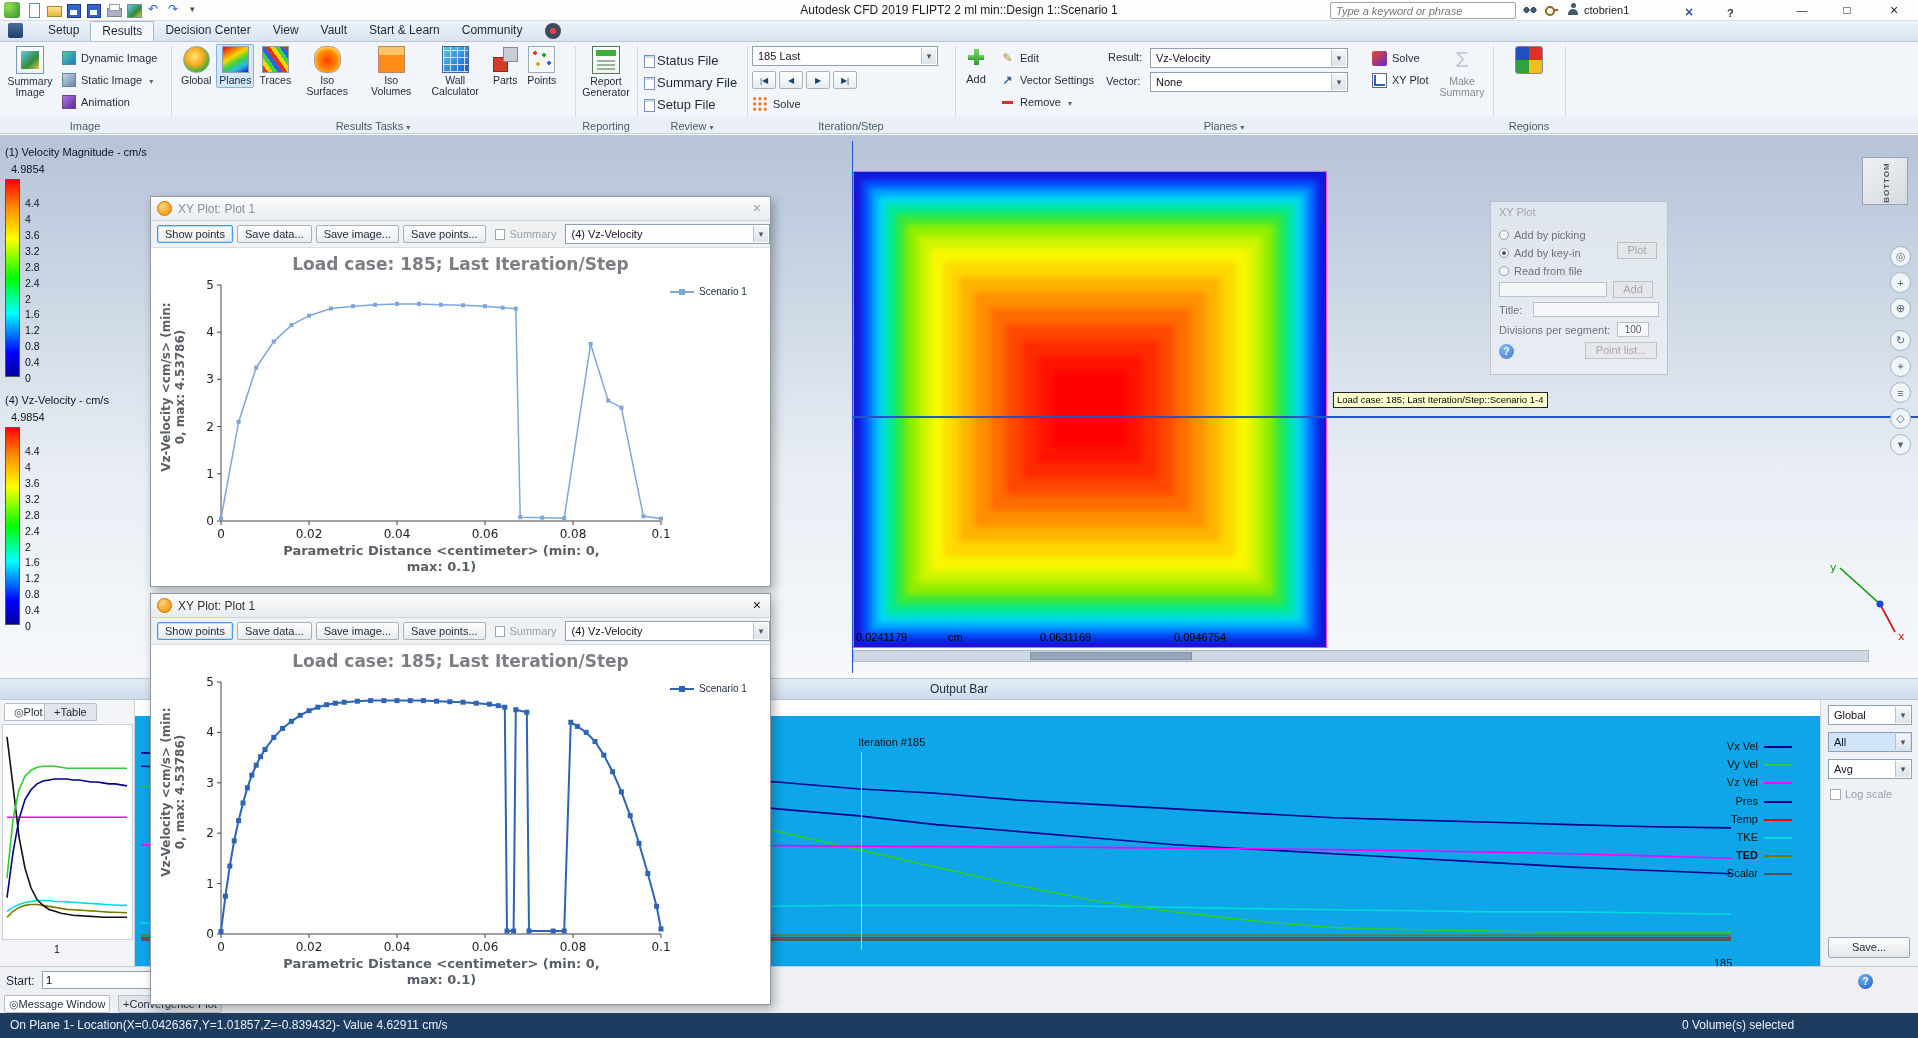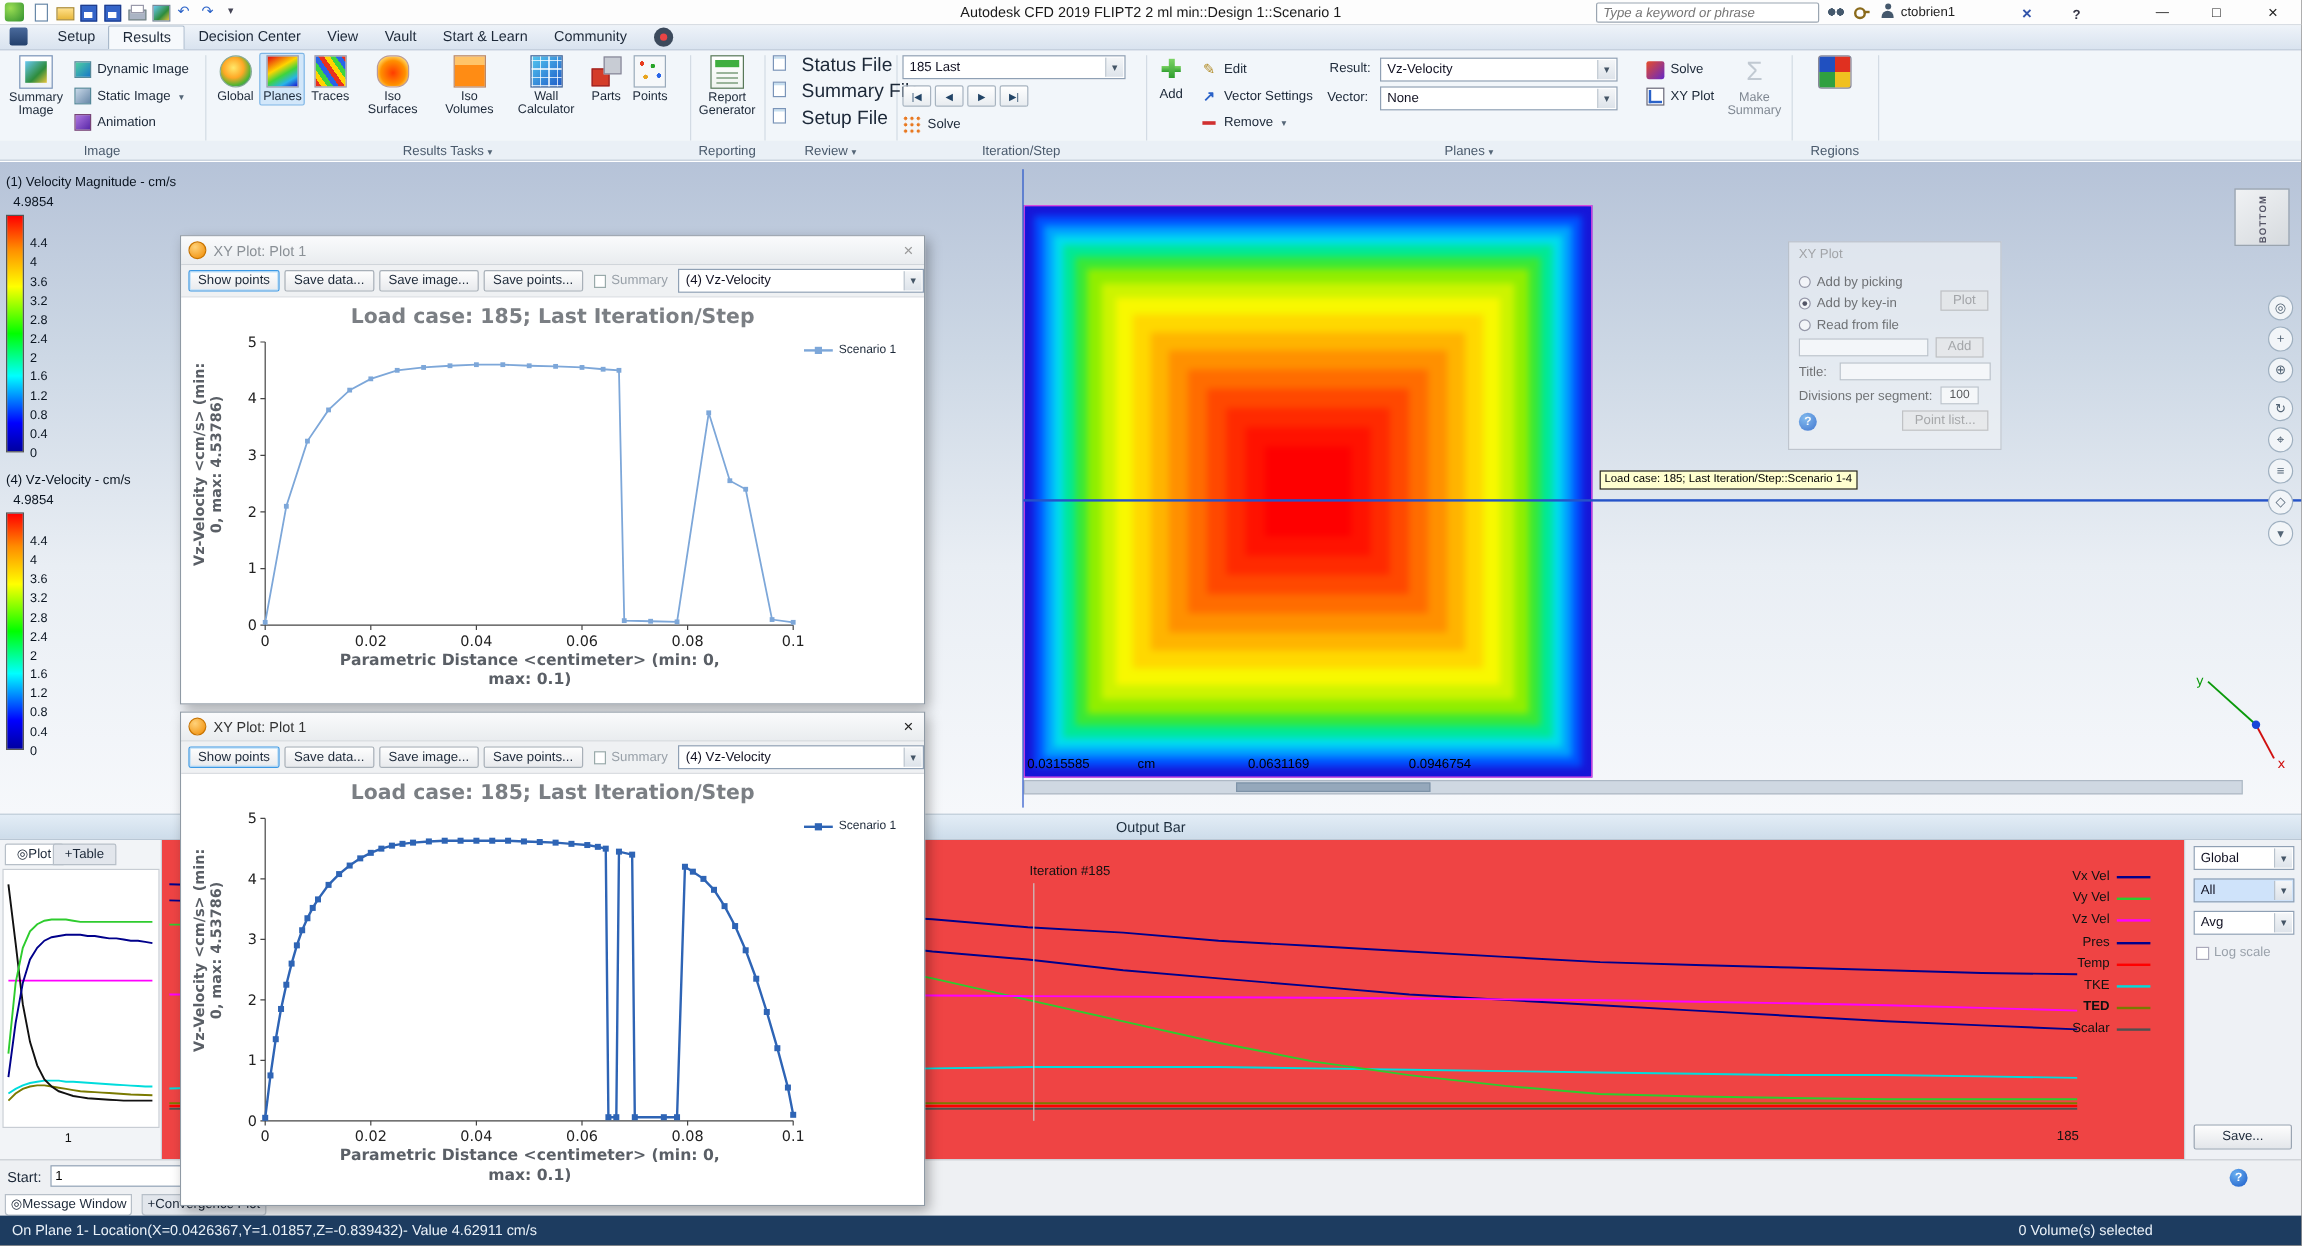--- a/index.html
+++ b/index.html
@@ -78,21 +78,21 @@
 .ic-isosurf{border-radius:40%;background:radial-gradient(circle at 50% 55%,#ff3c00,#ff9000 55%,#ffd460 78%,#f4ecd8 95%);border:1px solid #b99}
 .ic-isovol{background:linear-gradient(#ffc468 0 30%,#ff8c14 30% 100%);border:1px solid #b86}
 .ic-wallcalc{background:linear-gradient(135deg,#54c8f0,#1e5ac8);border:1px solid #469}
 .ic-wallcalc::before{content:"";position:absolute;inset:0;background-image:repeating-linear-gradient(0deg,rgba(255,255,255,.75) 0 1px,transparent 1px 7px),repeating-linear-gradient(90deg,rgba(255,255,255,.75) 0 1px,transparent 1px 7px)}
 .ic-parts::before{content:"";position:absolute;left:1px;top:11px;width:13px;height:13px;background:#d43c28;border:1px solid #922}
 .ic-parts::after{content:"";position:absolute;right:1px;top:1px;width:13px;height:13px;background:#c8ccd4;border:1px solid #889}
 .ic-points{background:#f6f8fa;border:1px solid #9ab}
 .ic-points::before{content:"";position:absolute;inset:1px;background-image:radial-gradient(circle 2px at 5px 5px,#e83c1e 90%,transparent),radial-gradient(circle 2px at 14px 7px,#28a428 90%,transparent),radial-gradient(circle 2px at 19px 15px,#2864e8 90%,transparent),radial-gradient(circle 2px at 8px 16px,#e8a41e 90%,transparent)}
 .pagei{width:11px;height:13px;background:#fff;border:1px solid #7a94b8;box-shadow:inset 0 2px 0 #c8dff0;display:inline-block}
 #review-items{position:absolute;left:644px;top:46px}
-.revrow{height:22px;display:flex;gap:13px;align-items:flex-start;font-size:16px;color:#1c2838}
+.revrow{height:22px;display:flex;gap:2px;align-items:flex-end;font-size:13px;color:#1c2838}
 .dsel{position:absolute;background:#fff;border:1px solid #8fa0b4;font-size:11px;line-height:18px;height:20px;padding-left:5px;color:#112;white-space:nowrap;overflow:hidden}
 .dsel .arr{position:absolute;right:1px;top:1px;bottom:1px;width:15px;background:linear-gradient(#f4f6f8,#dde3ea);border-left:1px solid #b8c2cc;color:#456;text-align:center;line-height:16px;font-size:9px;padding:0}
 .dsel .arr::before{content:"▾"}
 .dsel.rel{position:relative}
 .pbar{position:absolute;display:flex;gap:3px}
 .pbt{width:24px;height:18px;border:1px solid #a8b4c0;background:linear-gradient(#fff,#e8ecf0);font-size:8px;color:#246;display:flex;align-items:center;justify-content:center;border-radius:2px}
 .pbt.p1::before{content:"|◀"}.pbt.p2::before{content:"◀"}.pbt.p3::before{content:"▶"}.pbt.p4::before{content:"▶|"}
 .ic-solve{width:16px;height:16px;display:inline-block;background-image:radial-gradient(#e87820 35%,transparent 45%);background-size:5.3px 5.3px}
 .addbtn{position:absolute;display:flex;flex-direction:column;align-items:center;font-size:11px;color:#1c2838}
 .ic-add{width:20px;height:20px;position:relative;display:block}
@@ -135,21 +135,21 @@
 .helpdot{width:15px;height:15px;border-radius:50%;background:radial-gradient(circle at 35% 30%,#6ab0f0,#1a5ac8);color:#fff;font-size:10px;font-weight:bold;text-align:center;line-height:15px}
 .helpdot::before{content:"?"}
 
 .cube{position:absolute;left:1862px;top:157px;width:46px;height:48px;background:linear-gradient(145deg,#f0f2f4,#d6dade);border:1px solid #9aa4ae;z-index:6}
 .cube span{position:absolute;left:-14px;top:20px;width:74px;text-align:center;transform:rotate(-90deg);font-size:8px;letter-spacing:1px;color:#556;font-weight:bold}
 .tool{position:absolute;left:1890px;width:21px;height:21px;border-radius:50%;background:#f2f5f8;border:1px solid #9fb0c0;color:#567;font-size:11px;display:flex;align-items:center;justify-content:center;z-index:6}
 .t1::before{content:"◎"}.t2::before{content:"+"}.t3::before{content:"⊕"}.t4::before{content:"↻"}.t5::before{content:"⌖"}.t6::before{content:"≡"}.t7::before{content:"◇"}.t8::before{content:"▾"}
 .triad{position:absolute;left:1808px;top:558px;z-index:6}
 
 .obar{position:absolute;left:0;top:678px;width:1918px;height:22px;background:linear-gradient(#e3edf6,#cddcea);border-top:1px solid #b9c7d5;border-bottom:1px solid #b9c7d5;text-align:center;font-size:12px;color:#1c2c3c;line-height:20px;z-index:7}
-.oplot{position:absolute;left:135px;top:700px;width:1685px;height:266px;background:#ef4444;z-index:7}
+.oplot{position:absolute;left:135px;top:716px;width:1685px;height:266px;background:#0ea5e9;z-index:7}
 .iterlab{position:absolute;left:723px;top:20px;font-size:11px;color:#111}
 .itermark{position:absolute;left:726px;top:36px;width:1px;height:198px;background:#c8c8c8}
 .xend{position:absolute;left:1579px;top:241px;font-size:11px;color:#111}
 #output-legend{position:absolute;left:1515px;top:24px;width:165px;height:150px}
 .oleg{position:absolute;left:0;width:160px;height:15px}
 .olname{position:absolute;right:52px;top:0;font-size:11px;color:#111}
 .olsw{position:absolute;right:18px;top:6px;width:28px;height:2px}
 .octrl{position:absolute;left:1820px;top:700px;width:98px;height:266px;background:#eef1f5;border-left:1px solid #ccd2d9;z-index:7}
 #output-selects{position:absolute;inset:0}
 .osel{left:7px;width:84px}
@@ -474,21 +474,21 @@
         <div class="ring" style="inset: 105px; background: rgb(255, 180, 0);"></div>
         <div class="ring" style="inset: 120px; background: rgb(255, 144, 0);"></div>
         <div class="ring" style="inset: 136px; background: rgb(255, 108, 0);"></div>
         <div class="ring" style="inset: 152px; background: rgb(255, 72, 0);"></div>
         <div class="ring" style="inset: 168px; background: rgb(255, 42, 0);"></div>
         <div class="ring" style="inset: 184px; background: rgb(255, 18, 0);"></div>
         <div class="ring" style="inset: 200px; background: rgb(254, 0, 0);"></div>
       </div>
   </div>
   <div id="ruler-labels">
-      <span class="ruler" style="left: 856px;">0.0315585</span>
+      <span class="ruler" style="left: 856px;">0.0241179</span>
       <span class="ruler" style="left: 948px;">cm</span>
       <span class="ruler" style="left: 1040px;">0.0631169</span>
       <span class="ruler" style="left: 1174px;">0.0946754</span>
     </div>
   <div class="vline"></div>
   <div class="hline"></div>
   <div class="tooltip">Load case: 185; Last Iteration/Step::Scenario 1-4</div>
   <div class="hscroll">
       <div class="hthumb"></div>
     </div>

